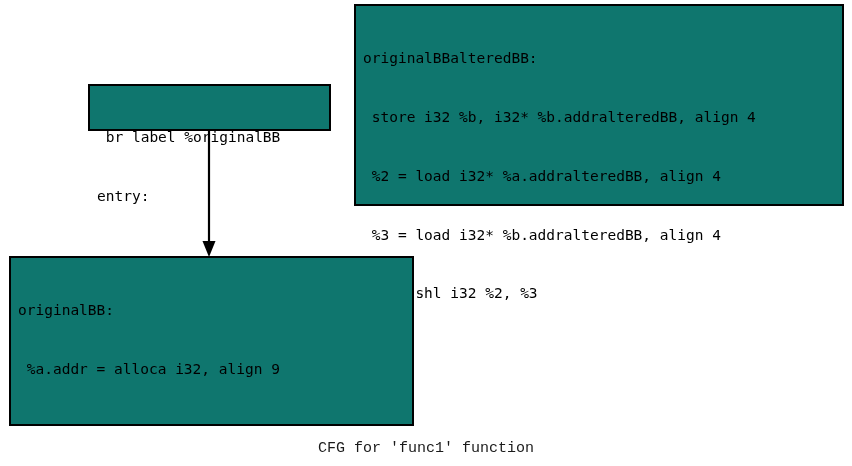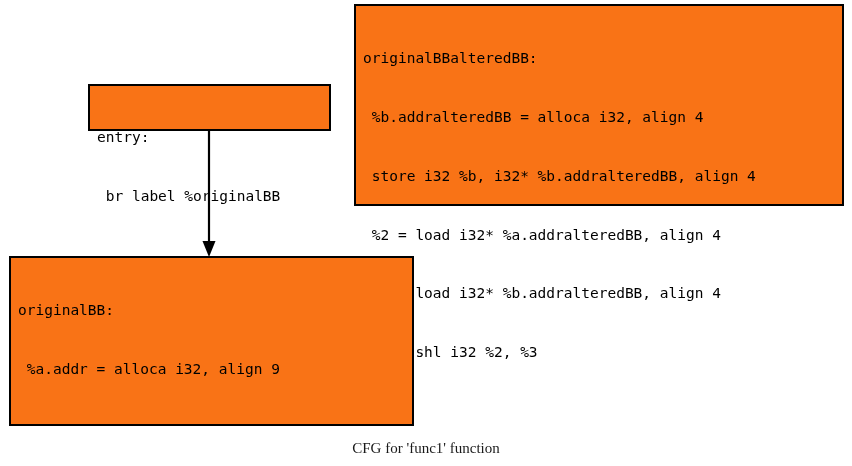--- a/index.html
+++ b/index.html
@@ -12,21 +12,21 @@
     width: 852px;
     height: 466px;
     background: #ffffff;
     overflow: hidden;
     font-family: "DejaVu Sans Mono", "Liberation Mono", monospace;
   }
 
   .cfg-node {
     position: absolute;
     box-sizing: border-box;
-    background: #f97316;
+    background: #0f766e;
     border: 2px solid #000000;
     color: #000000;
     font-family: "DejaVu Sans Mono", "Liberation Mono", monospace;
     font-size: 14.5px;
     line-height: 19.6px;
     white-space: pre;
     letter-spacing: 0px;
   }
   .cfg-node .code-line {
     display: block;
@@ -68,39 +68,38 @@
     width: 28px;
     height: 130px;
   }
 
   #caption {
     position: absolute;
     left: 0px;
     top: 440px;
     width: 852px;
     text-align: center;
-    font-family: Liberation Serif, serif;
+    font-family: Liberation Mono, monospace;
     font-size: 15px;
     color: #1a1a1a;
     white-space: pre;
   }
 </style>
 </head>
 <body>
 
 <div id="canvas">
 
   <div class="cfg-node" id="node-entry">
+    <span class="code-line"> br label %originalBB</span>
     <span class="code-line">entry:</span>
-    <span class="code-line"> br label %originalBB</span>
   </div>
 
   <div class="cfg-node" id="node-altered">
     <span class="code-line">originalBBalteredBB:</span>
-    <span class="code-line"> %b.addralteredBB = alloca i32, align 4</span>
     <span class="code-line"> store i32 %b, i32* %b.addralteredBB, align 4</span>
     <span class="code-line"> %2 = load i32* %a.addralteredBB, align 4</span>
     <span class="code-line"> %3 = load i32* %b.addralteredBB, align 4</span>
     <span class="code-line"> %_ = shl i32 %2, %3</span>
     
     
   </div>
 
   <div class="cfg-node" id="node-original">
     <span class="code-line">originalBB:</span>

